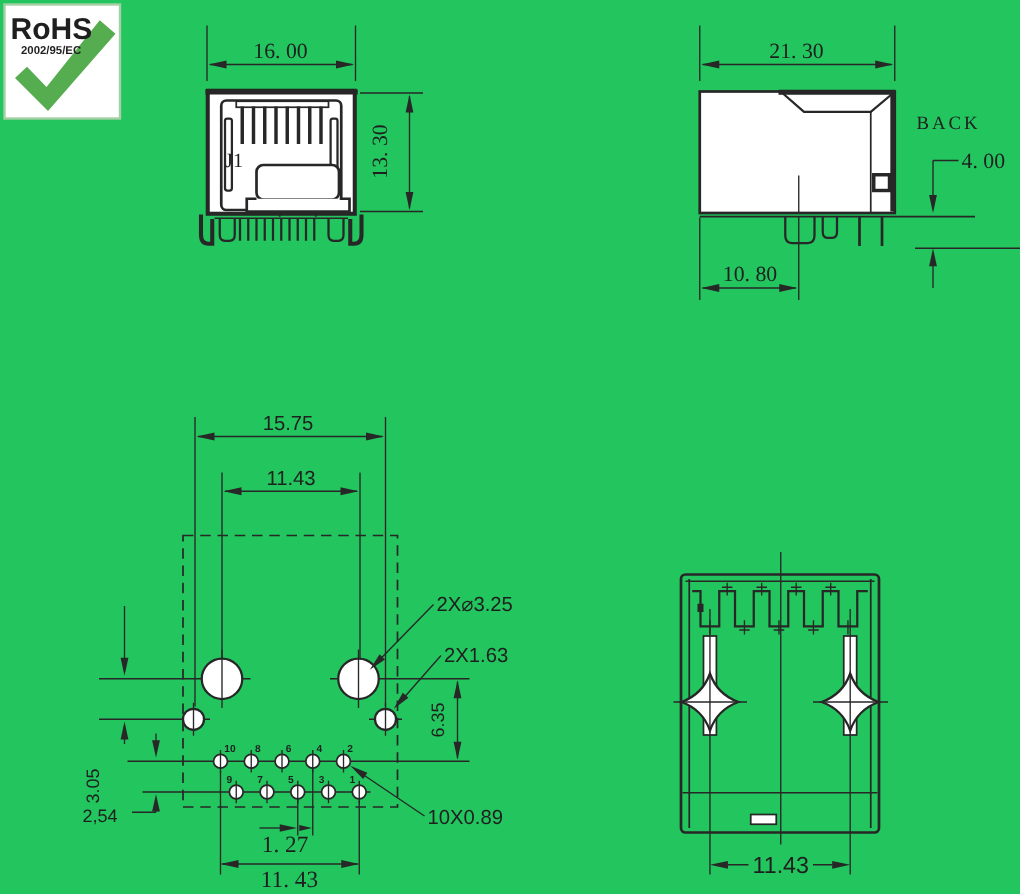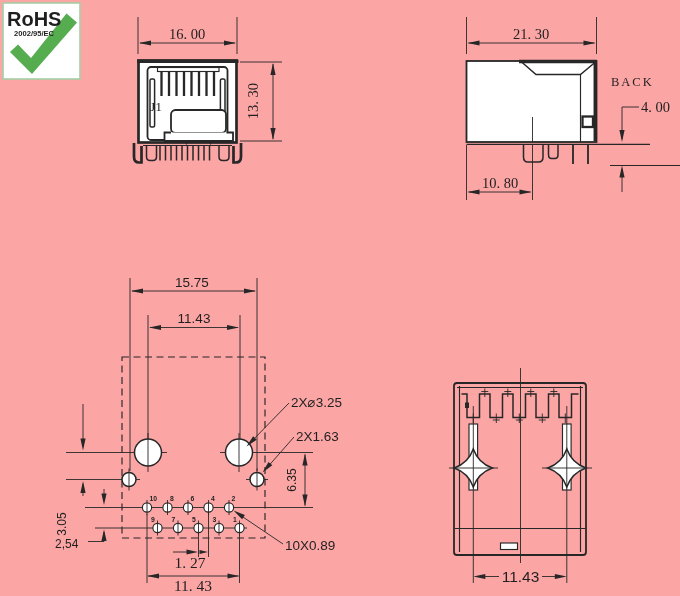--- a/index.html
+++ b/index.html
@@ -1,16 +1,16 @@
 <!DOCTYPE html>
 <html><head>
 <meta charset="utf-8">
 <style>
   html,body{margin:0;padding:0;background:#fff;}
-  .stage{position:relative;width:680px;height:596px;background:#fca5a5;overflow:hidden;
+  .stage{position:relative;width:680px;height:596px;background:#22c55e;overflow:hidden;
          font-family:"Liberation Sans",sans-serif;}
   svg{position:absolute;left:0;top:0;}
   .ln{stroke:#272727;fill:none;stroke-linecap:butt;}
   .w08{stroke-width:.9;}
   .w1{stroke-width:1.15;}
   .w14{stroke-width:1.5;}
   .w17{stroke-width:1.8;}
   .w22{stroke-width:2.3;}
   .w26{stroke-width:2.7;}
   .w32{stroke-width:3.3;}

